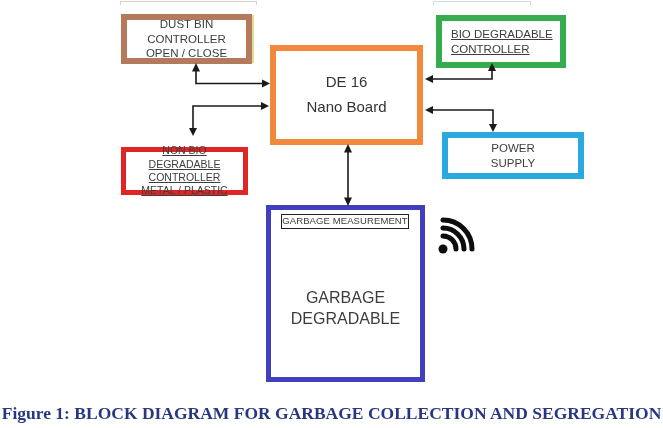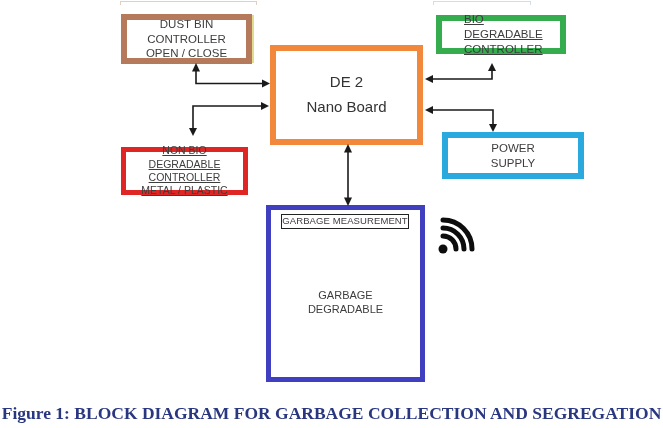--- a/index.html
+++ b/index.html
@@ -7,36 +7,36 @@
     position:relative;width:663px;height:428px;background:#ffffff;
     font-family:"Liberation Sans",sans-serif;color:#3d3d3d;overflow:hidden;
   }
   .box{
     position:absolute;box-sizing:border-box;background:#ffffff;
     display:flex;flex-direction:column;justify-content:center;align-items:center;
     text-align:center;line-height:1.28;z-index:2;
   }
   .box span{display:block;}
   #dust-bin{left:121px;top:14px;width:131px;height:50px;border:6px solid #B5795B;font-size:11.5px;}
-  #bio{left:436px;top:15px;width:130px;height:39px;border:6px solid #35AC4E;
-       align-items:flex-start;text-align:left;padding-left:22px;font-size:11.5px;}
+  #bio{left:436px;top:15px;width:130px;height:53px;border:6px solid #35AC4E;
+       align-items:flex-start;text-align:left;padding-left:9px;font-size:11.5px;}
   #bio span{text-decoration:underline;}
   #de10{left:270px;top:45px;width:153px;height:100px;border:6px solid #F1883B;
         font-size:15px;color:#333;line-height:1.65;}
   #non-bio{left:121px;top:147px;width:127px;height:48px;border:5px solid #E02525;font-size:10.5px;}
   #non-bio span{text-decoration:underline;}
   #power{left:442px;top:132px;width:142px;height:47px;border:6px solid #2AA9DF;font-size:11.5px;}
   #container{left:266px;top:205px;width:159px;height:177px;border:5px solid #3F3FBF;
              justify-content:flex-start;padding-left:32px;}
   #measurement{
     position:absolute;left:10px;top:4px;width:128px;height:15px;box-sizing:border-box;
     border:1.5px solid #222;font-size:9.5px;display:flex;align-items:center;justify-content:center;
     white-space:nowrap;letter-spacing:.1px;
   }
-  #container-label{position:absolute;left:0;top:78px;width:100%;font-size:11px;line-height:1.3;}
+  #container-label{position:absolute;left:0;top:78px;width:100%;font-size:16px;line-height:1.3;}
   .ghost{position:absolute;box-sizing:border-box;border-bottom:none!important;z-index:1;}
   #ghost-left{left:120px;top:1px;width:137px;height:4px;border:1px solid #ddd2c2;}
   #ghost-right{left:433px;top:1px;width:98px;height:4px;border:1px solid #cfdfe6;}
   #yellow-remnant{position:absolute;left:252px;top:15px;width:2px;height:48px;background:#d8d06a;opacity:.75;z-index:1;}
   #arrows{position:absolute;left:0;top:0;width:663px;height:428px;z-index:3;pointer-events:none;}
   #arrows path{stroke:#1a1a1a;stroke-width:1.6;fill:none;}
   #arrows polygon{fill:#1a1a1a;stroke:none;}
   #wifi{position:absolute;left:436px;top:210px;width:48px;height:46px;z-index:3;}
   #wifi path{stroke:#0d0d0d;stroke-width:5;stroke-linecap:round;fill:none;}
   #caption{
@@ -58,21 +58,21 @@
     <span>CONTROLLER</span>
     <span>OPEN / CLOSE</span>
   </div>
 
   <div class="box" id="bio">
     <span>BIO DEGRADABLE</span>
     <span>CONTROLLER</span>
   </div>
 
   <div class="box" id="de10">
-    <span>DE 2</span>
+    <span>DE 16</span>
     <span>Nano Board</span>
   </div>
 
   <div class="box" id="non-bio">
     <span>NON BIO DEGRADABLE</span>
     <span>CONTROLLER</span>
     <span>METAL / PLASTIC</span>
   </div>
 
   <div class="box" id="power">

